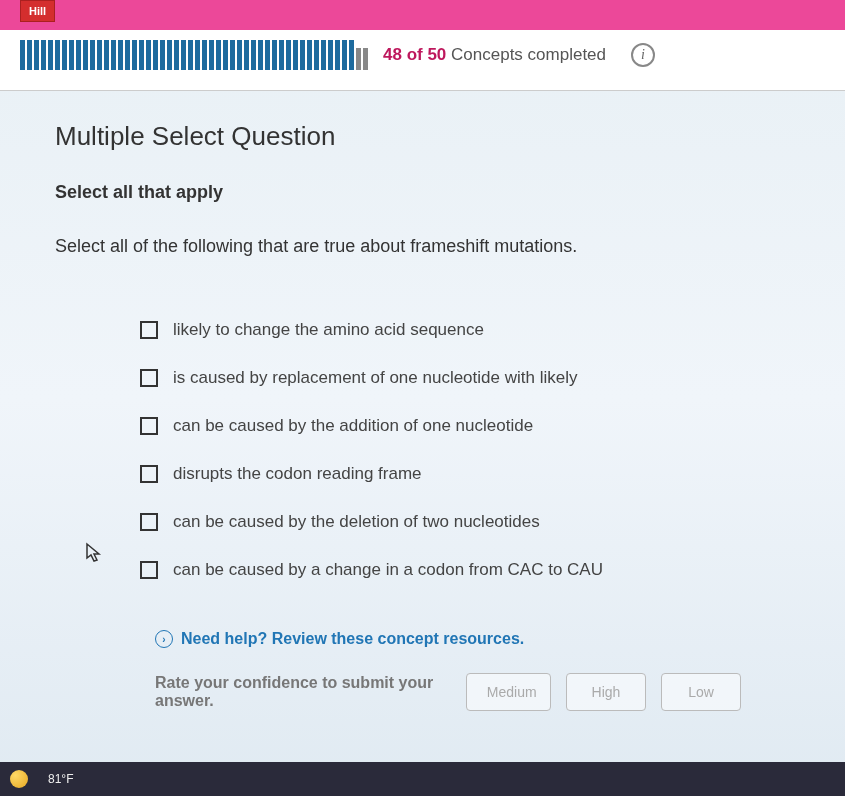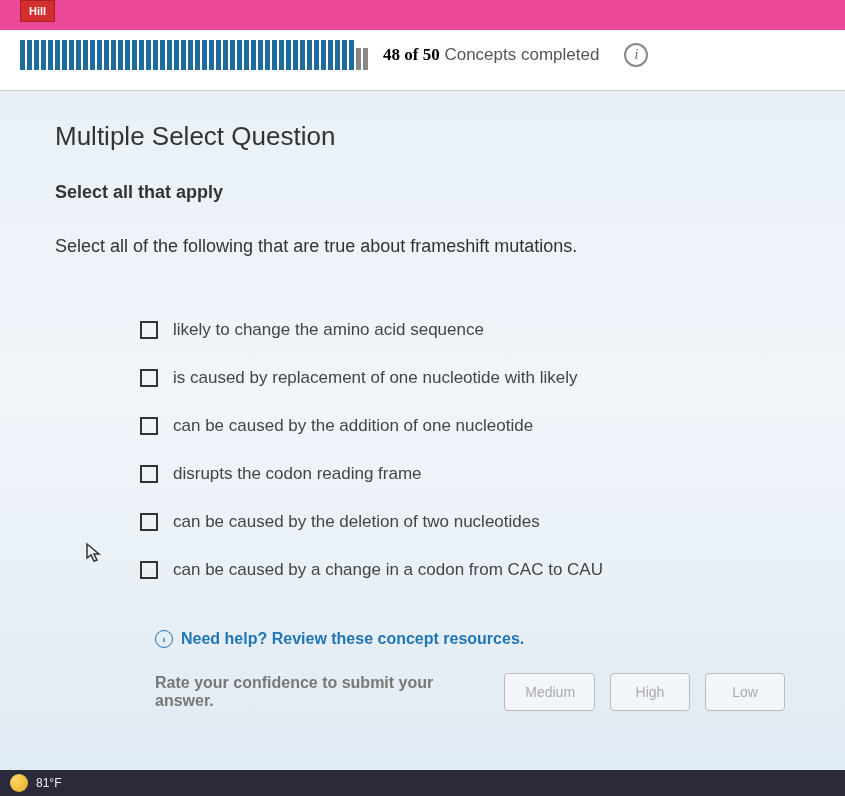--- a/index.html
+++ b/index.html
@@ -50,41 +50,40 @@
     }
     .progress-tick.incomplete {
       background: #888;
       height: 22px;
     }
     .progress-text {
       color: #555;
       font-size: 17px;
     }
     .progress-text strong {
-      color: #000000;
+      color: #be185d;
       font-weight: 700;
-      font-family: Liberation Serif, serif;
     }
     .info-circle {
       width: 24px;
       height: 24px;
       border: 2px solid #888;
       border-radius: 50%;
       display: flex;
       align-items: center;
       justify-content: center;
       color: #666;
       font-family: Georgia, serif;
       font-style: italic;
       font-size: 14px;
       margin-left: 10px;
       cursor: pointer;
     }
     .content {
-      padding: 30px 20px 20px 55px;
+      padding: 30px 64px 20px 55px;
     }
     .question-type {
       font-size: 26px;
       color: #333;
       font-weight: 400;
       margin-bottom: 30px;
     }
     .instruction {
       font-size: 18px;
       color: #333;
@@ -168,26 +167,26 @@
       border-radius: 4px;
       font-size: 14px;
       cursor: pointer;
       min-width: 80px;
     }
     .taskbar {
       position: absolute;
       bottom: 0;
       left: 0;
       right: 0;
-      height: 26px;
+      height: 34px;
       background: #2a2a3a;
       display: flex;
       align-items: center;
       padding: 0 10px;
-      gap: 8px;
+      gap: 20px;
     }
     .weather-icon {
       width: 18px;
       height: 18px;
       border-radius: 50%;
       background: radial-gradient(circle at 30% 30%, #ffd966, #e6a823);
       position: relative;
     }
     .temp-text {
       color: #eee;

